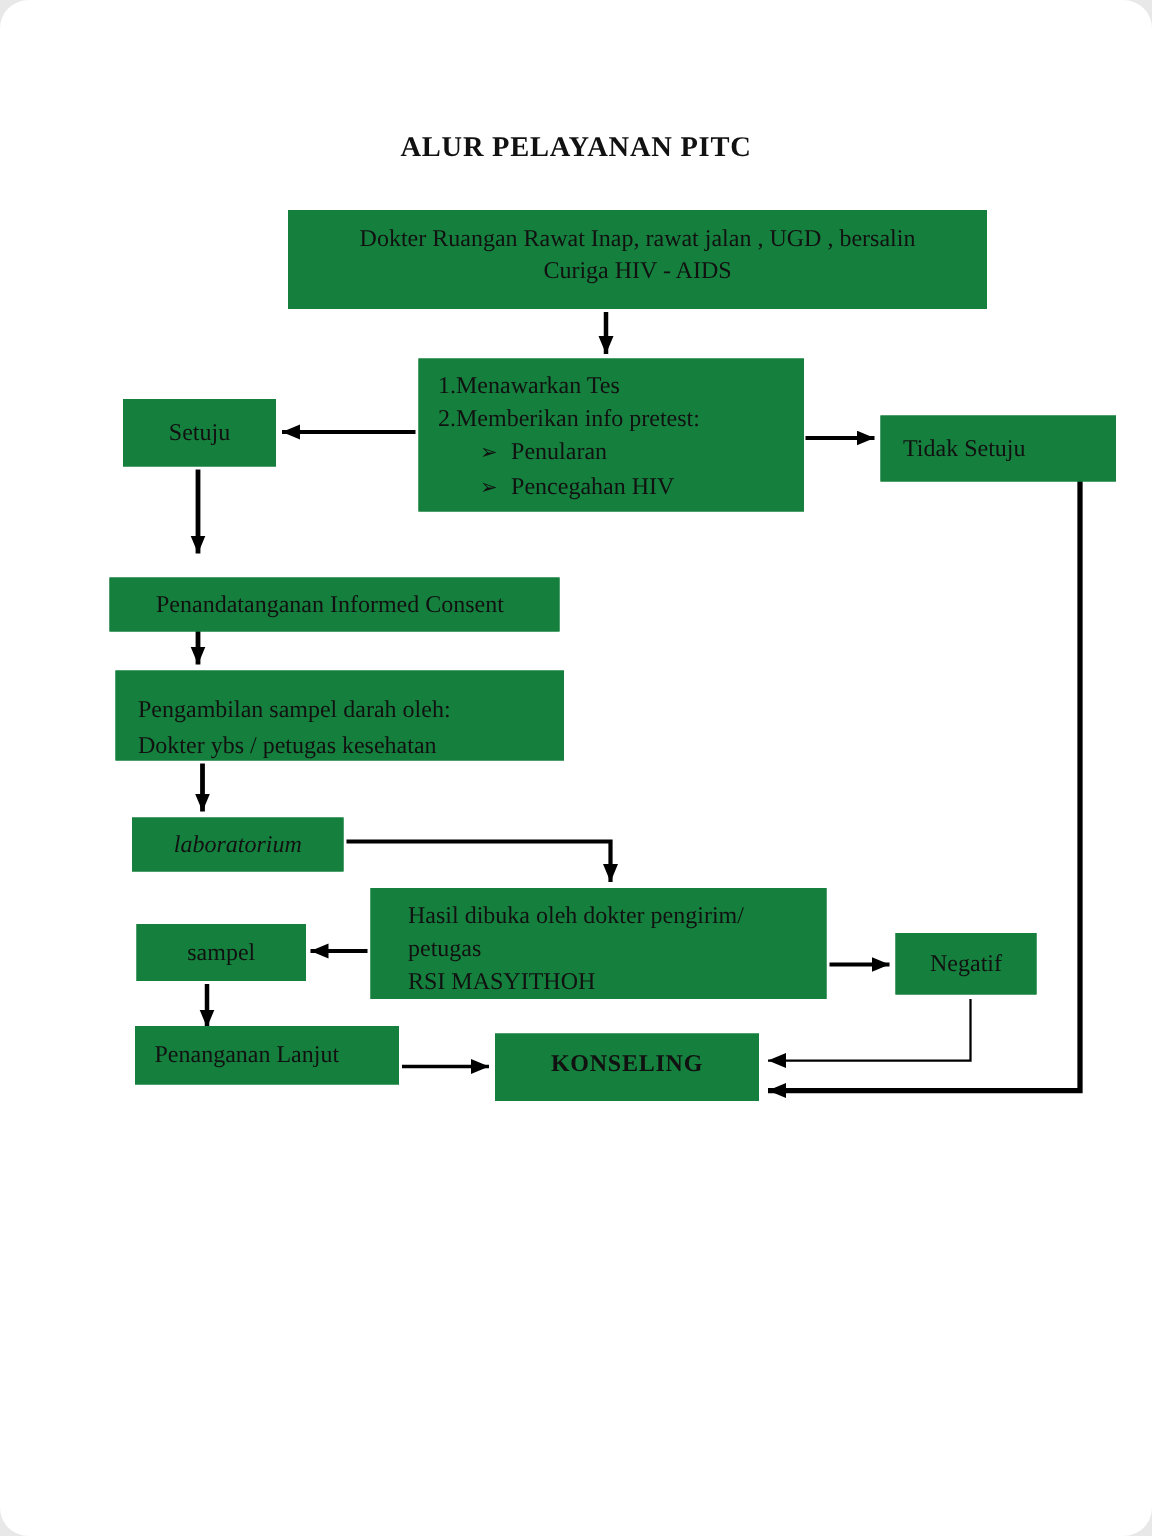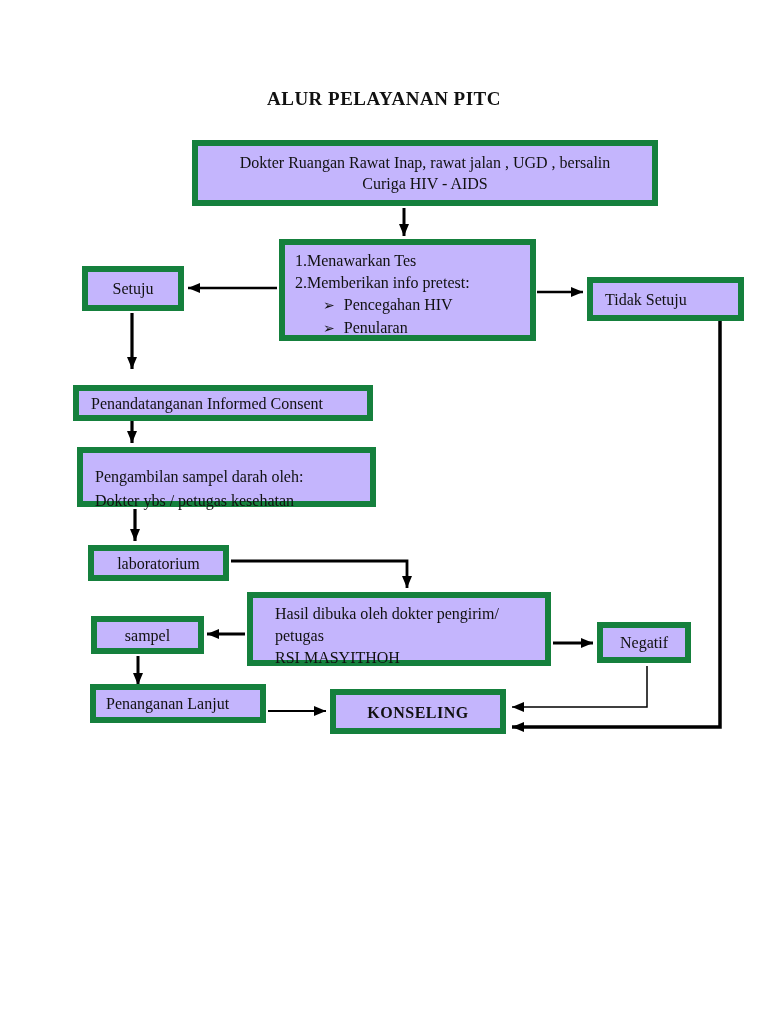--- a/index.html
+++ b/index.html
@@ -3,46 +3,47 @@
 <meta charset="utf-8">
 <style>
   html,body{margin:0;padding:0;background:#e8e8e8;}
   #page{
     position:relative;
     width:768px;height:1024px;
     background:#ffffff;
     font-family:"Liberation Serif","DejaVu Serif",serif;
     color:#111111;
     overflow:hidden;
+    border-radius:19px;
   }
   #connectors{position:absolute;left:0;top:0;width:768px;height:1024px;pointer-events:none;}
   .title{
     position:absolute;left:0;top:88px;width:768px;
     text-align:center;font-size:19px;font-weight:bold;letter-spacing:0.5px;
   }
   .box{
     position:absolute;
-    border:6px solid #15803d;
-    background:#c4b5fd;
+    border:3px solid #15803d;
+    background:#15803d;
     box-sizing:border-box;
     font-size:16px;
     line-height:21px;
   }
   .center{display:flex;align-items:center;justify-content:center;text-align:center;}
   .vcenter-left{display:flex;align-items:center;justify-content:flex-start;margin-top:12px;}
   
   #node-referral{left:192px;top:140px;width:466px;height:66px;padding-top:6px;text-align:center;}
   #node-offer{left:279px;top:239px;width:257px;height:102px;padding:5px 6px 0 10px;line-height:22px;}
   #node-offer .indent{margin-left:28px;}
   #node-offer .bullet{margin-right:9px;font-size:14px;}
   #node-setuju{left:82px;top:266px;width:102px;height:45px;}
   #node-tidak-setuju{left:587px;top:265px;width:157px;height:44px;padding-left:12px;}
-  #node-consent{left:73px;top:373px;width:300px;height:36px;padding-left:12px;}
+  #node-consent{left:73px;top:373px;width:300px;height:36px;padding-left:28px;}
   #node-sample{left:77px;top:447px;width:299px;height:60px;padding:12px 0 0 12px;line-height:24px;}
-  #node-lab{left:88px;top:545px;width:141px;height:36px;}
+  #node-lab{left:88px;top:545px;width:141px;height:36px;font-style:italic;}
   #node-hasil{left:247px;top:592px;width:304px;height:74px;padding:5px 0 0 22px;line-height:22px;}
   #node-positif{left:91px;top:616px;width:113px;height:38px;}
   #node-negatif{left:597px;top:622px;width:94px;height:41px;}
   #node-penanganan{left:90px;top:672px;width:176px;height:39px;padding-left:10px;}
   #node-konseling{left:330px;top:689px;width:176px;height:45px;align-items:flex-start;padding-top:7px;font-weight:bold;letter-spacing:0.5px;text-align:center;}
 </style>
 </head>
 <body>
 
 <div id="page">
@@ -72,24 +73,24 @@
 
   <div class="box" id="node-referral">
     <div>Dokter Ruangan Rawat Inap, rawat jalan , UGD , bersalin</div>
     <div>Curiga HIV - AIDS</div>
   </div>
 
   <div class="box" id="node-offer">
     <div>1.Menawarkan Tes</div>
     <div>2.Memberikan info pretest:</div>
     <div class="indent">
-      <span class="bullet">➢</span><span>Pencegahan HIV</span>
+      <span class="bullet">➢</span><span>Penularan</span>
     </div>
     <div class="indent">
-      <span class="bullet">➢</span><span>Penularan</span>
+      <span class="bullet">➢</span><span>Pencegahan HIV</span>
     </div>
   </div>
 
   <div class="box center" id="node-setuju">
     <span>Setuju</span>
   </div>
 
   <div class="box vcenter-left" id="node-tidak-setuju">
     <span>Tidak Setuju</span>
   </div>

